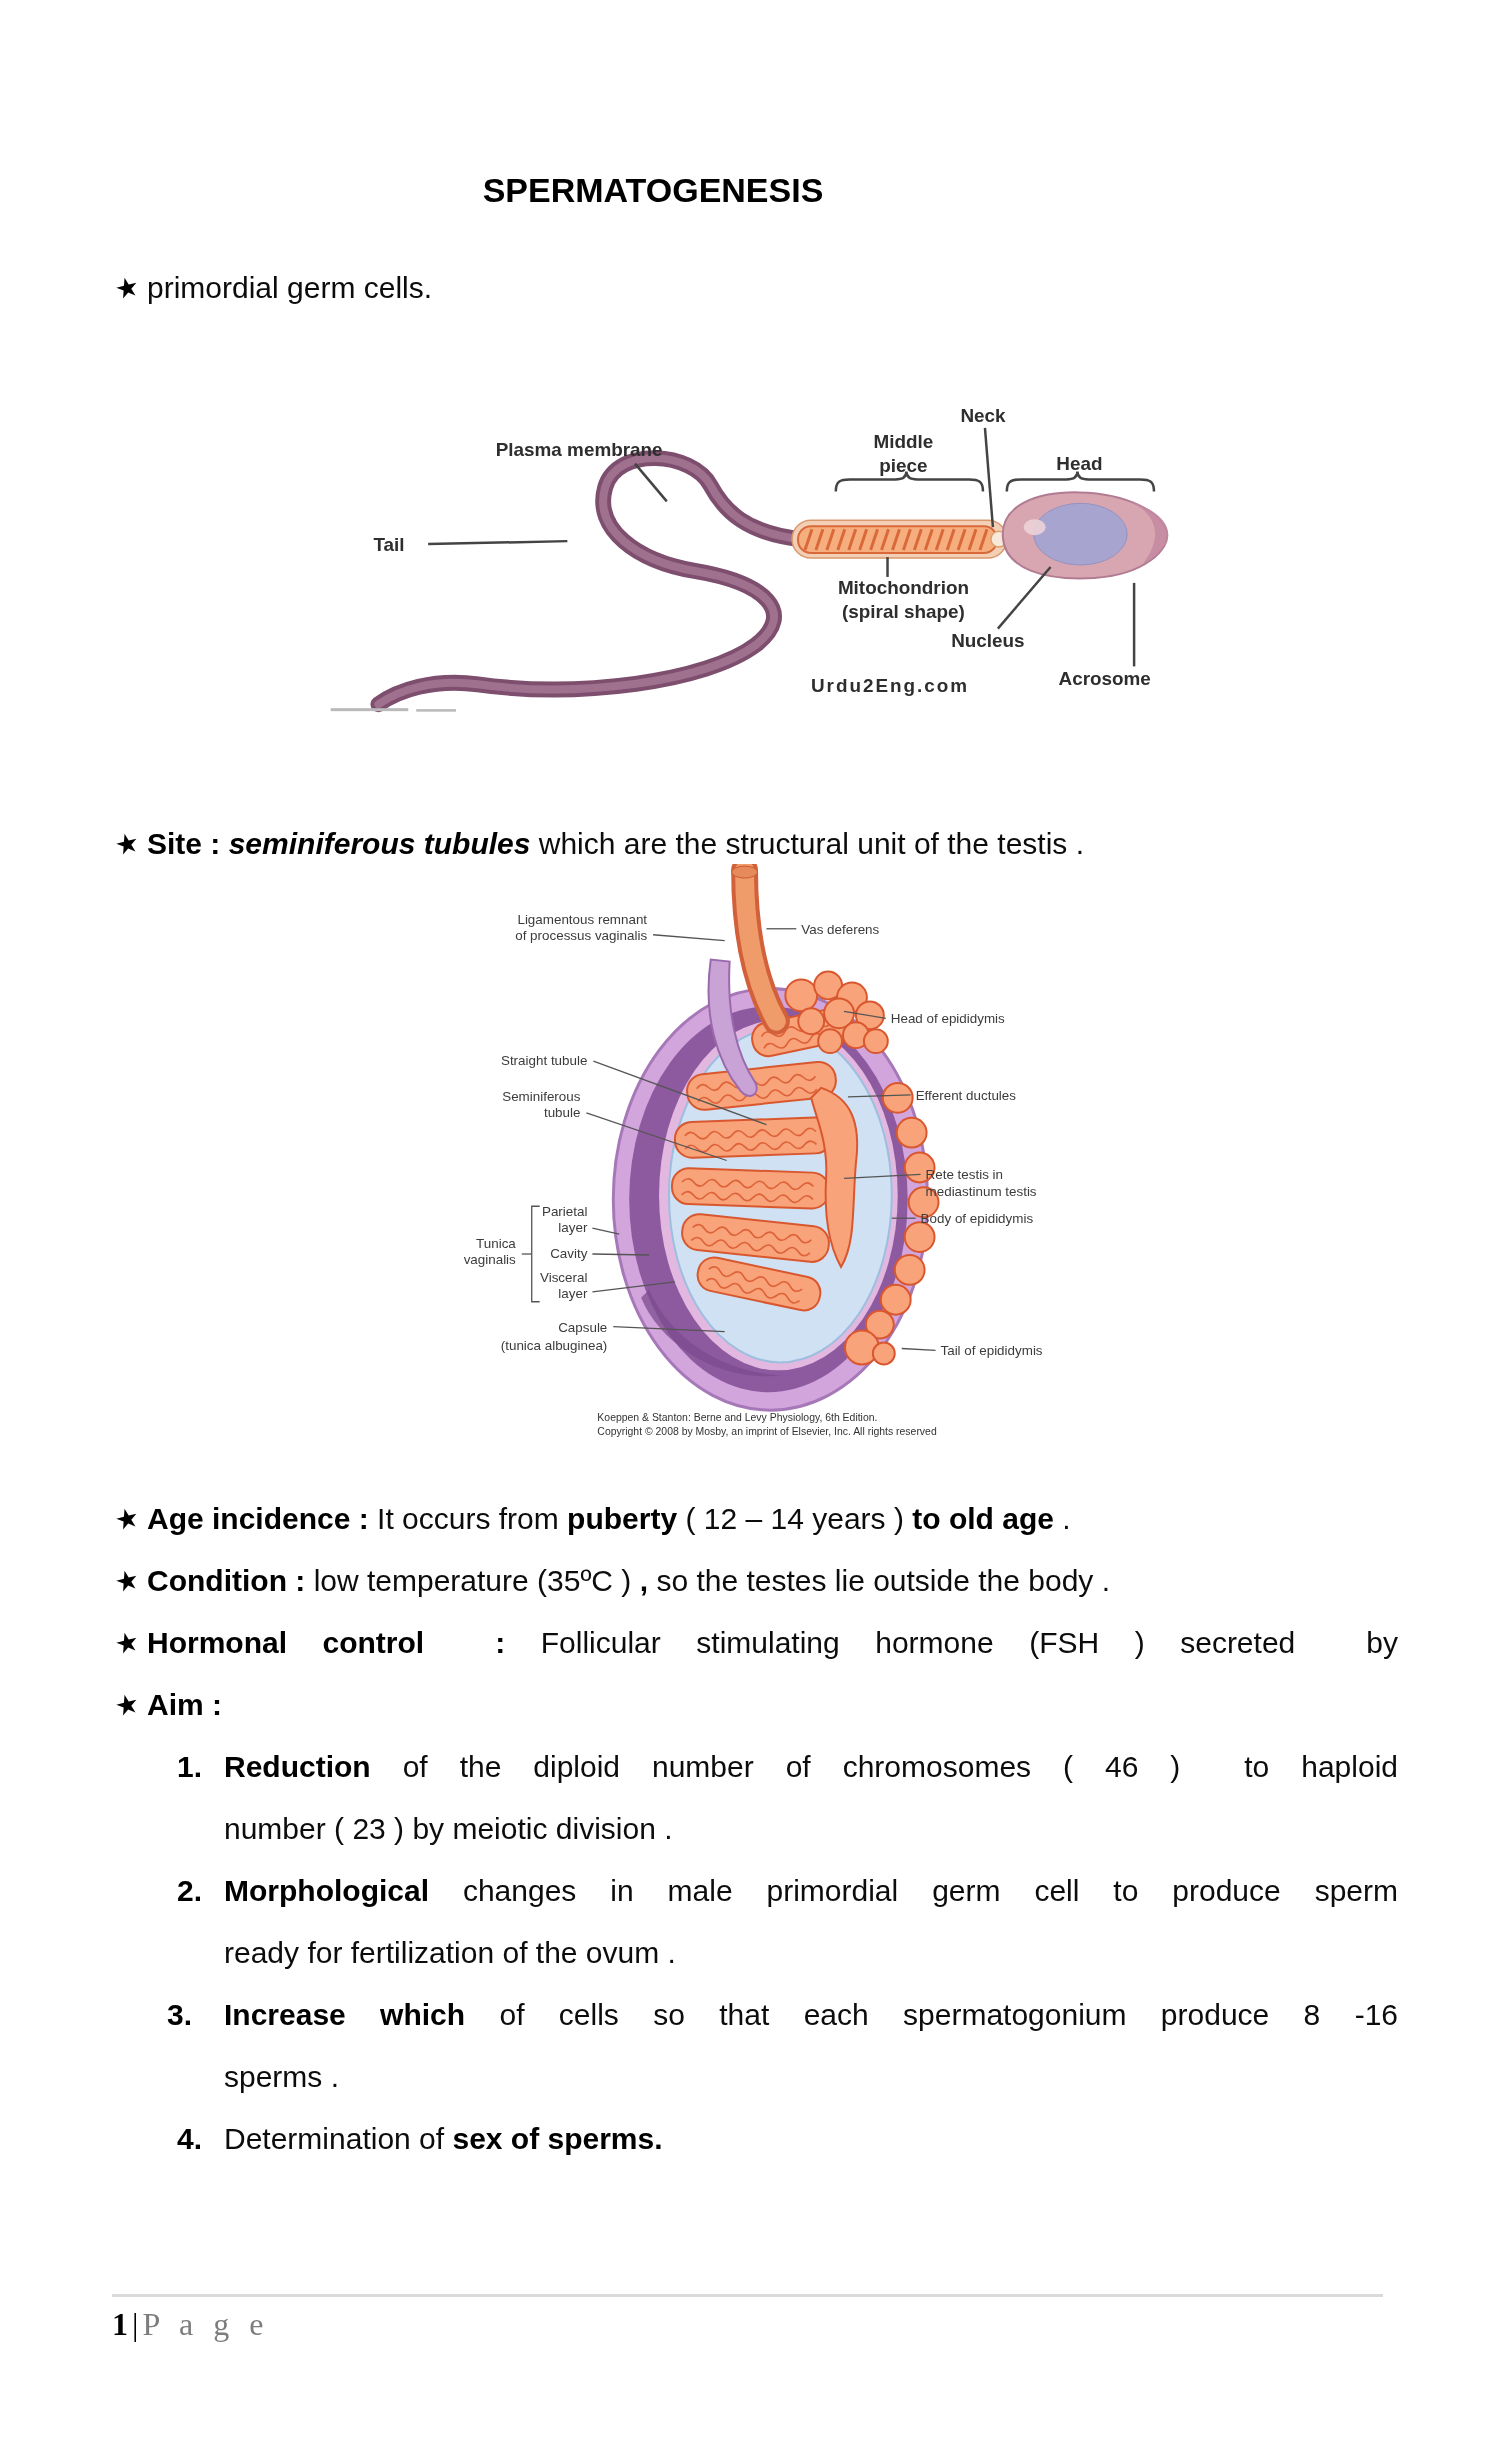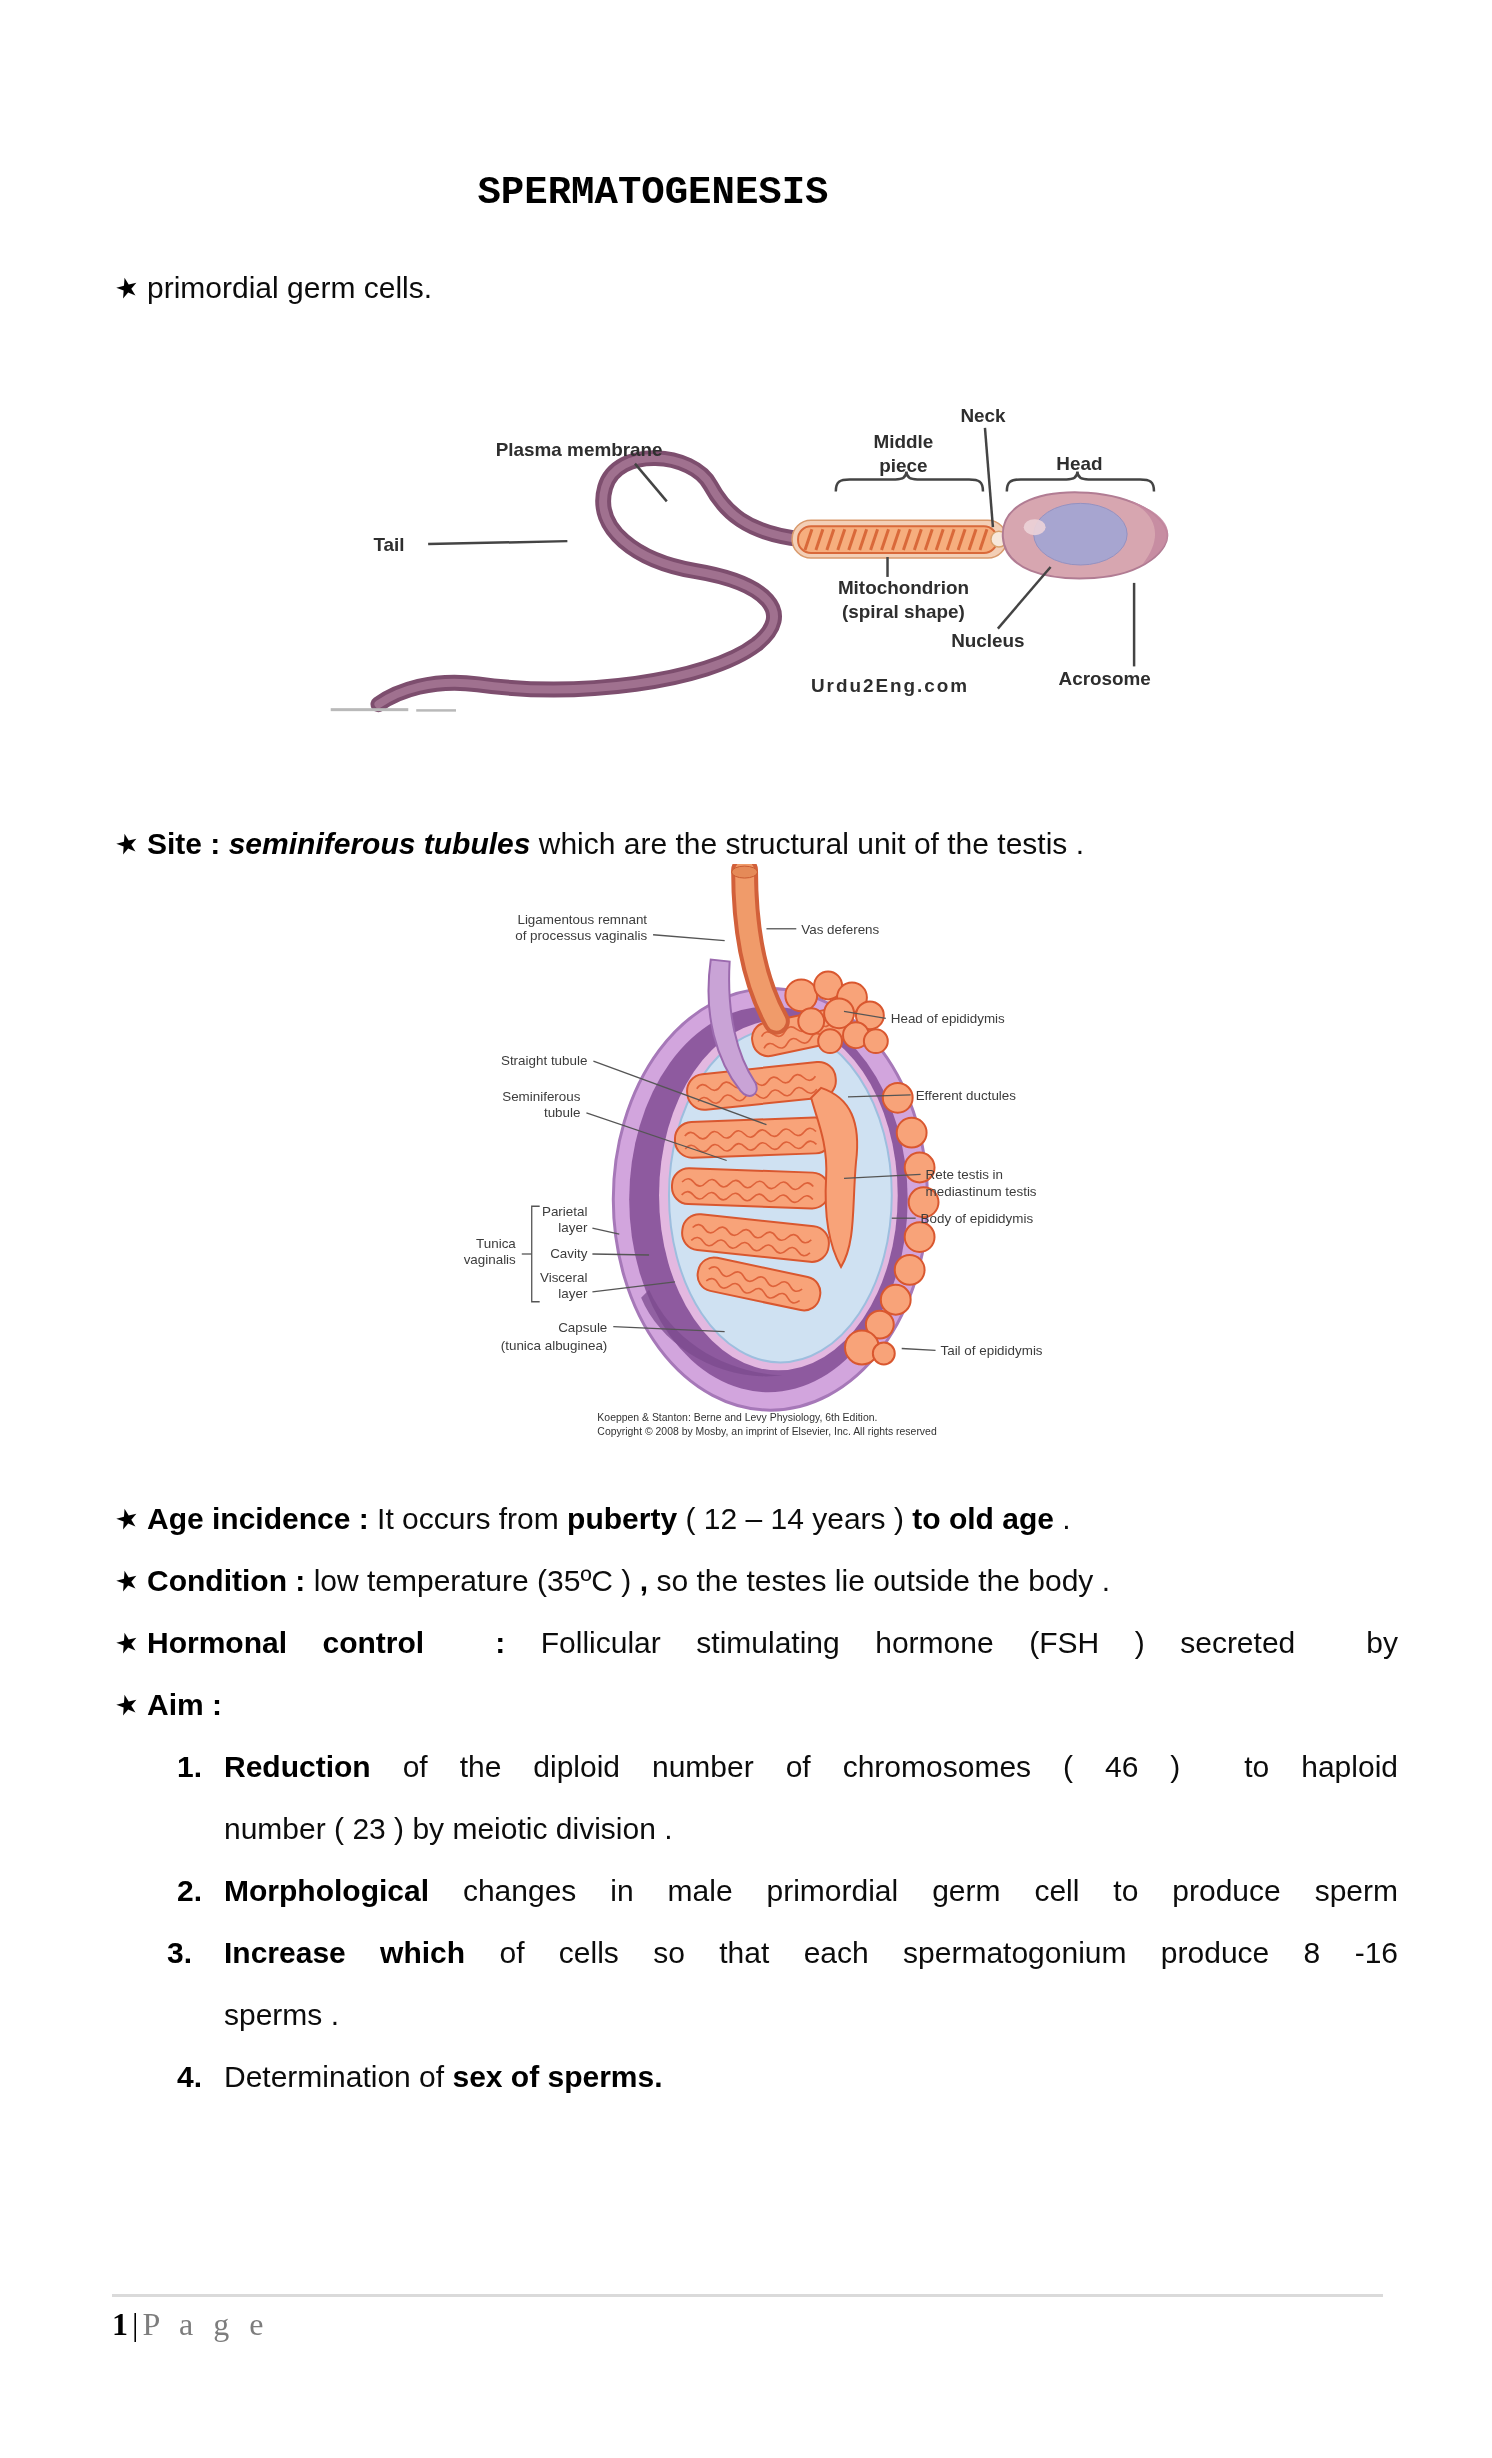--- a/index.html
+++ b/index.html
@@ -1,20 +1,20 @@
 <!DOCTYPE html>
 <html><head>
 <meta charset="utf-8">
 <style>
   html,body{margin:0;padding:0;background:#ffffff;}
   #page{position:relative;width:1493px;height:2459px;background:#ffffff;overflow:hidden;
         font-family:"Liberation Sans", sans-serif;color:#0c0c0c;}
   .abs{position:absolute;}
-  #doc-title{top:171px;left:0;width:1306px;text-align:center;font-size:39px;font-weight:bold;
-             letter-spacing:0px;color:#000;font-family:Liberation Mono, monospace;}
+  #doc-title{top:171px;left:0;width:1306px;text-align:center;font-size:34px;font-weight:bold;
+             letter-spacing:0px;color:#000;}
   .para{position:relative;margin:0;font-size:30px;line-height:62px;padding-left:26px;
         white-space:pre-wrap;}
   .star{position:absolute;left:-6px;top:0px;font-size:27px;transform:rotate(-14deg);color:#000;}
   .b{font-weight:bold;color:#000;text-align:center;}
   .bi{font-weight:bold;font-style:italic;color:#000;text-align:right;}
   .j{display:block;text-align:justify;text-align-last:justify;}
   .l2{display:block;}
   #def-block{top:257px;left:121px;width:1277px;}
   #site-block{top:751px;left:121px;width:1277px;}
   #lower-section{top:1488px;left:121px;width:1277px;}
@@ -218,21 +218,21 @@
       <text class="t-credit" x="300" y="574">Copyright © 2008 by Mosby, an imprint of Elsevier, Inc. All rights reserved</text>
     </g>
   </svg>
 
   <div id="lower-section" class="abs">
     <p class="para"><span class="star">★</span><span class="b">Age incidence : </span><span>It occurs from </span><span class="b">puberty</span><span> ( 12 – 14 years ) </span><span class="b">to old age</span><span> .</span></p>
     <p class="para"><span class="star">★</span><span class="b">Condition : </span><span>low temperature (35ºC ) </span><span class="b">, </span><span>so the testes lie outside the body .</span></p>
     <p class="para"><span class="star">★</span><span class="j"><span class="b">Hormonal control  : </span><span>Follicular stimulating hormone (FSH ) secreted  by</span></span></p>
     <p class="para"><span class="star">★</span><span class="b">Aim :</span></p>
     <p class="item"><span class="num">1.</span><span class="j"><span class="b">Reduction</span><span> of the diploid number of chromosomes ( 46 )  to haploid</span></span><span class="l2">number ( 23 ) by meiotic division .</span></p>
-    <p class="item"><span class="num">2.</span><span class="j"><span class="b">Morphological</span><span> changes in male primordial germ cell to produce sperm</span></span></p>
+    <p class="item"><span class="num">2.</span><span class="j"><span class="b">Morphological</span><span> changes in male primordial germ cell to produce sperm</span></span><span class="l2">ready for fertilization of the ovum .</span></p>
     <p class="item"><span class="num num3">3.</span><span class="j"><span class="b">Increase which</span><span> of cells so that each spermatogonium produce 8 -16</span></span><span class="l2">sperms .</span></p>
     <p class="item"><span class="num">4.</span><span>Determination of </span><span class="b">sex of sperms.</span></p>
   </div>
 
   <div id="footer-rule" class="abs"></div>
   <div id="footer" class="abs"><span class="pn">1</span><span class="sep">|</span><span class="pw">P a g e</span></div>
 
 </div>
 
 

